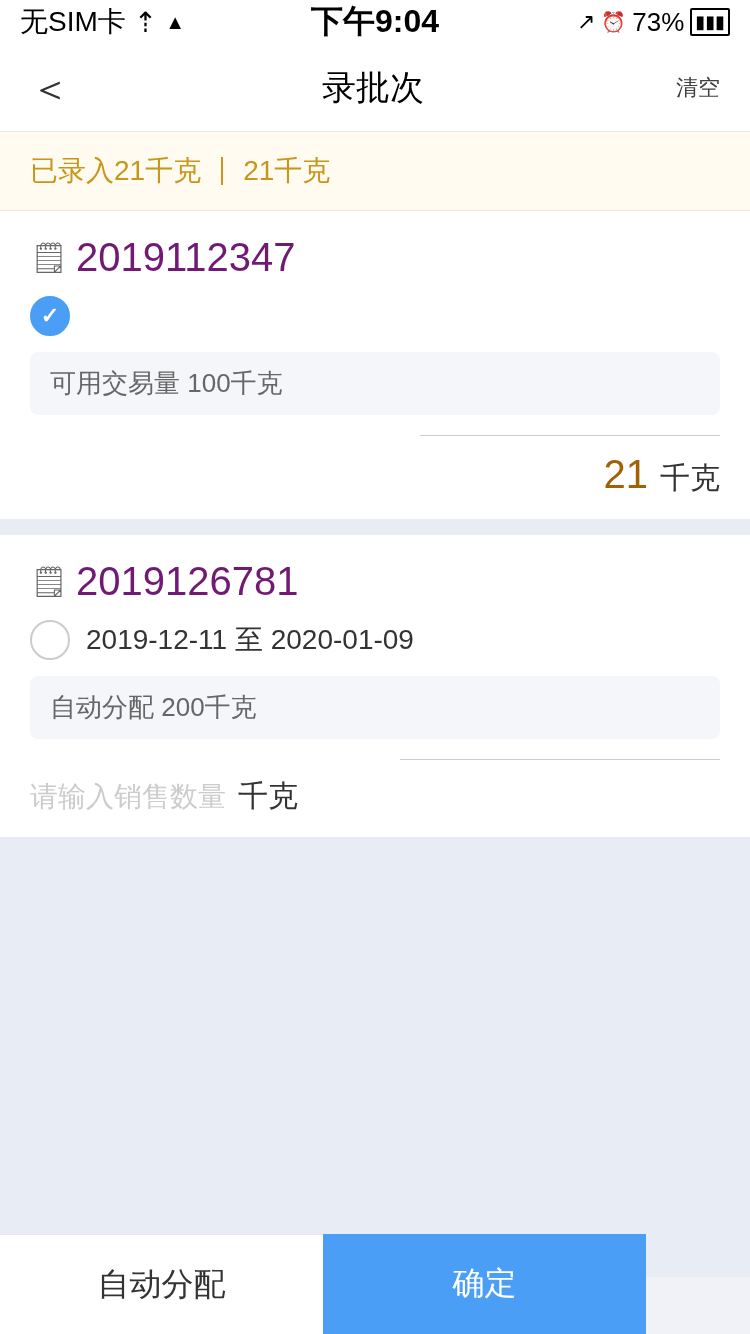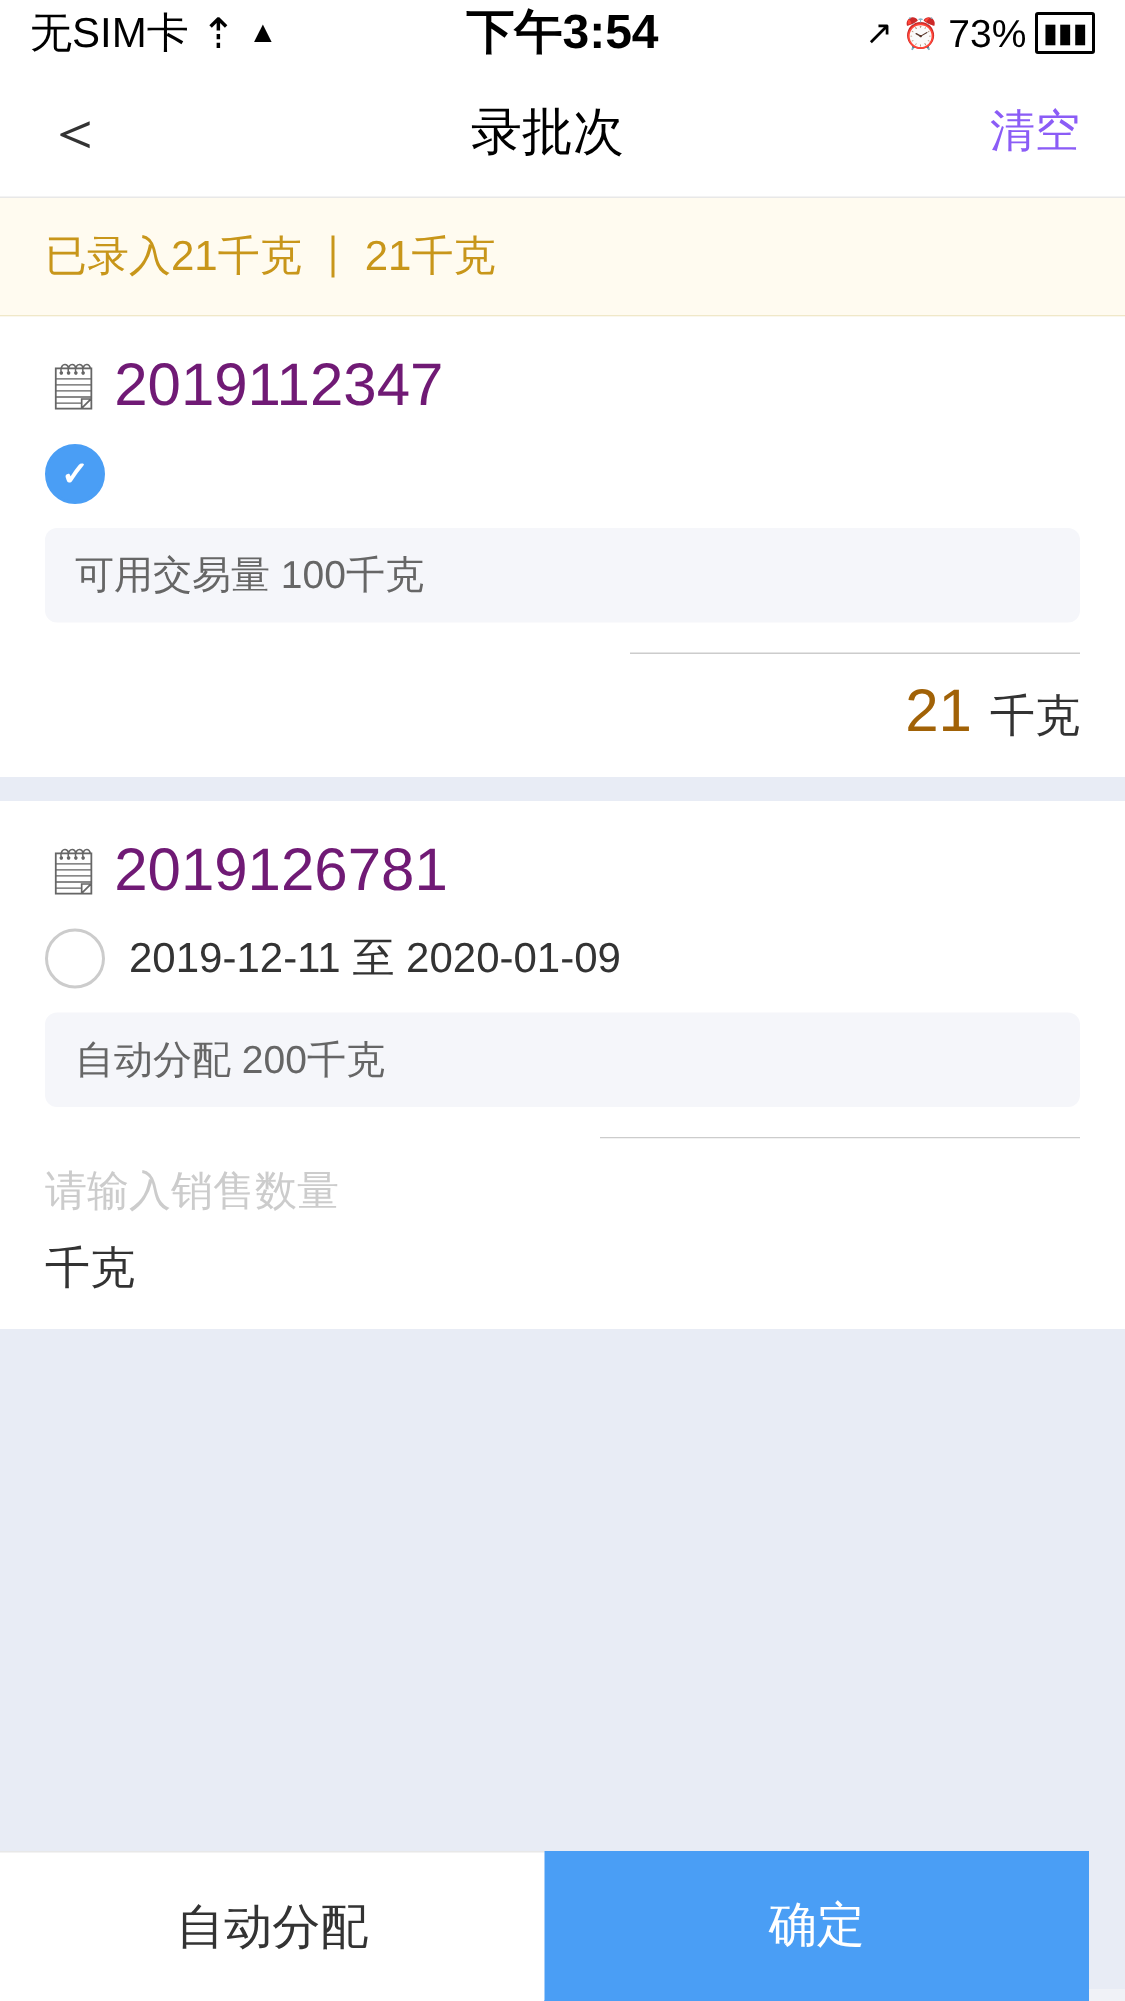--- a/index.html
+++ b/index.html
@@ -62,22 +62,22 @@
       color: #333;
       cursor: pointer;
       line-height: 1;
     }
     .nav-title {
       font-size: 34px;
       font-weight: 500;
       color: #000;
     }
     .nav-clear {
-      font-size: 30px;
-      color: #8b5cf6;
+      font-size: 22px;
+      color: #404040;
       cursor: pointer;
     }
 
     
     .summary-bar {
       background: #fffbf0;
       padding: 20px 30px;
       display: flex;
       align-items: center;
       gap: 20px;
@@ -188,21 +188,20 @@
     }
 
     
     .input-row {
       display: flex;
       align-items: baseline;
       justify-content: flex-start;
       padding: 16px 30px 20px 30px;
       background: #fff;
       gap: 12px;
-      flex-direction: column;
     }
     .input-placeholder {
       font-size: 28px;
       color: #ccc;
     }
     .input-unit {
       font-size: 30px;
       color: #333;
     }
     .input-underline {
@@ -216,21 +215,21 @@
       background: #e8ecf5;
       flex: 1;
       min-height: 440px;
     }
 
     
     .bottom-bar {
       position: fixed;
       bottom: 0;
       left: 0;
-      width: 726px;
+      width: 646px;
       height: 100px;
       display: flex;
     }
     .btn-auto {
       flex: 1;
       background: #fff;
       border: none;
       font-size: 32px;
       color: #333;
       cursor: pointer;
@@ -257,21 +256,21 @@
   </style>
 </head>
 <body>
 
 <div class="status-bar">
   <div class="status-left">
     <span>无SIM卡</span>
     <span>⇡</span>
     <span style="font-size:20px;">▲</span>
   </div>
-  <div class="status-center">下午3:54</div>
+  <div class="status-center">下午9:04</div>
   <div class="status-right">
     <span style="font-size:22px;">↗</span>
     <span style="font-size:20px;">⏰</span>
     <span>73%</span>
     <span style="font-size:18px; border:2px solid #000; padding:1px 3px; border-radius:2px;">▮▮▮</span>
   </div>
 </div>
 
 <div class="nav-bar">
   <span class="nav-back">＜</span>

